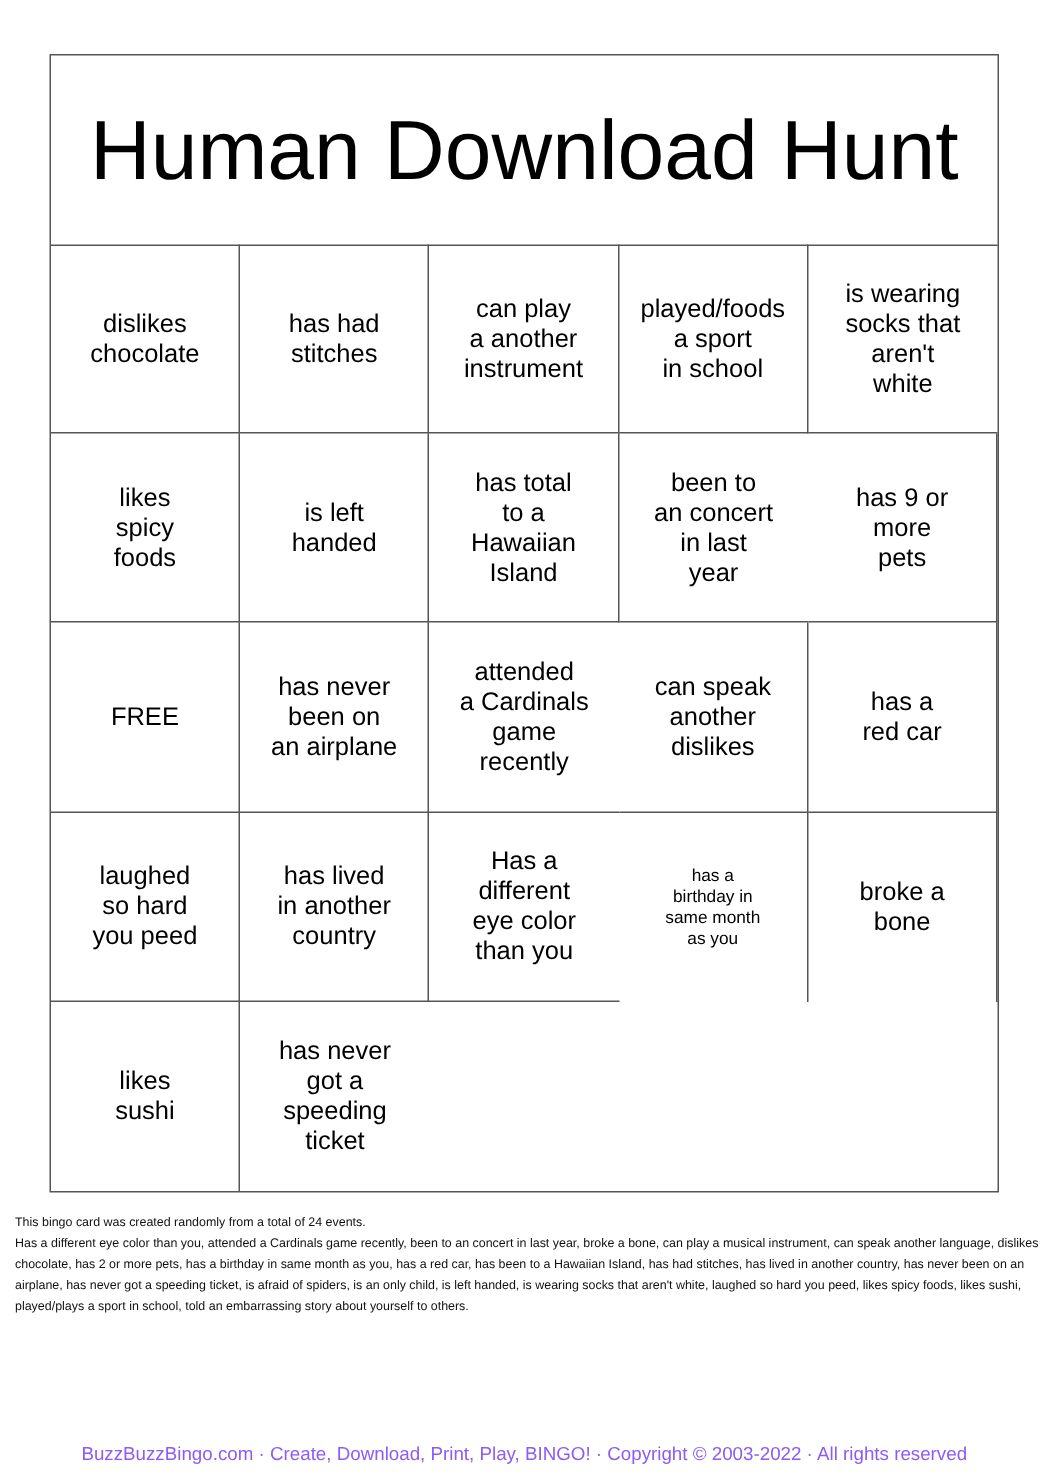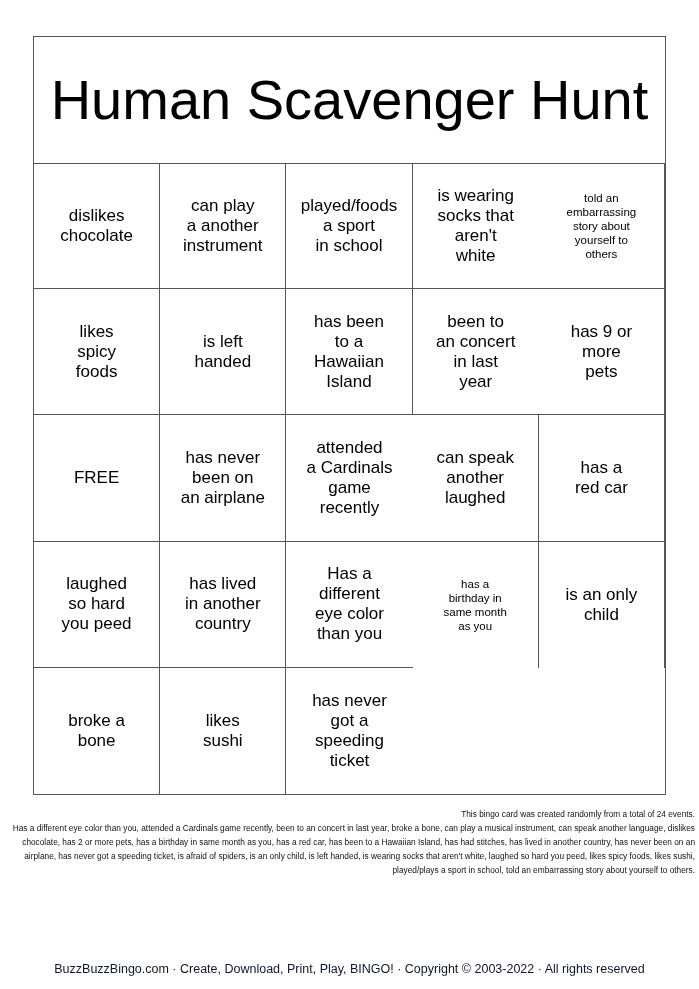--- a/index.html
+++ b/index.html
@@ -11,93 +11,88 @@
                border-bottom: 1px solid #555; display: flex; align-items: center; justify-content: center; }
   .title { font-size: 56px; line-height: 1; letter-spacing: 0px; }
   .grid { position: absolute; left: 0; top: 126px; width: 631px; height: 631px;
           display: grid; grid-template-columns: repeat(5, 1fr); grid-template-rows: repeat(5, 1fr); }
   .cell { border-right: 1px solid #555; border-bottom: 1px solid #555;
           display: flex; align-items: center; justify-content: center; text-align: center;
           font-size: 17px; line-height: 20px; padding: 0 6px; box-sizing: border-box; white-space: pre-line; }
   .cell.c5 { border-right: none; }
   .cell.r5 { border-bottom: none; }
   .cell.small { font-size: 11.5px; line-height: 14px; }
-  .desc { position: absolute; left: 10px; top: 807px; width: 685px; font-size: 8.3px; line-height: 14px; color: #111; text-align: right; }
-  .footer { position: absolute; left: 0; top: 962px; width: 699px; text-align: center; font-size: 12.5px; color: #0f172a; }
+  .desc { position: absolute; left: 10px; top: 807px; width: 685px; font-size: 8.3px; line-height: 14px; color: #111; }
+  .footer { position: absolute; left: 0; top: 962px; width: 699px; text-align: center; font-size: 12.5px; color: #8b5cf6; }
 </style>
 </head>
 <body>
 
 <div class="card">
   <div class="title-row">
-    <span class="title">Human Scavenger Hunt</span>
+    <span class="title">Human Download Hunt</span>
   </div>
   <div class="grid">
     <div class="cell">dislikes
 chocolate</div>
+    <div class="cell">has had
+stitches</div>
     <div class="cell">can play
 a another
 instrument</div>
     <div class="cell">played/foods
 a sport
 in school</div>
     <div class="cell c5">is wearing
 socks that
 aren't
 white</div>
-    <div class="cell small">told an
-embarrassing
-story about
-yourself to
-others</div>
     <div class="cell">likes
 spicy
 foods</div>
     <div class="cell">is left
 handed</div>
-    <div class="cell">has been
+    <div class="cell">has total
 to a
 Hawaiian
 Island</div>
     <div class="cell c5">been to
 an concert
 in last
 year</div>
     <div class="cell">has 9 or
 more
 pets</div>
     <div class="cell">FREE</div>
     <div class="cell">has never
 been on
 an airplane</div>
     <div class="cell c5">attended
 a Cardinals
 game
 recently</div>
     <div class="cell">can speak
 another
-laughed</div>
+dislikes</div>
     <div class="cell">has a
 red car</div>
     <div class="cell">laughed
 so hard
 you peed</div>
     <div class="cell">has lived
 in another
 country</div>
     <div class="cell c5">Has a
 different
 eye color
 than you</div>
     <div class="cell r5 small">has a
 birthday in
 same month
 as you</div>
-    <div class="cell r5">is an only
-child</div>
     <div class="cell r5">broke a
 bone</div>
     <div class="cell r5">likes
 sushi</div>
     <div class="cell c5 r5">has never
 got a
 speeding
 ticket</div>
   </div>
 </div>

